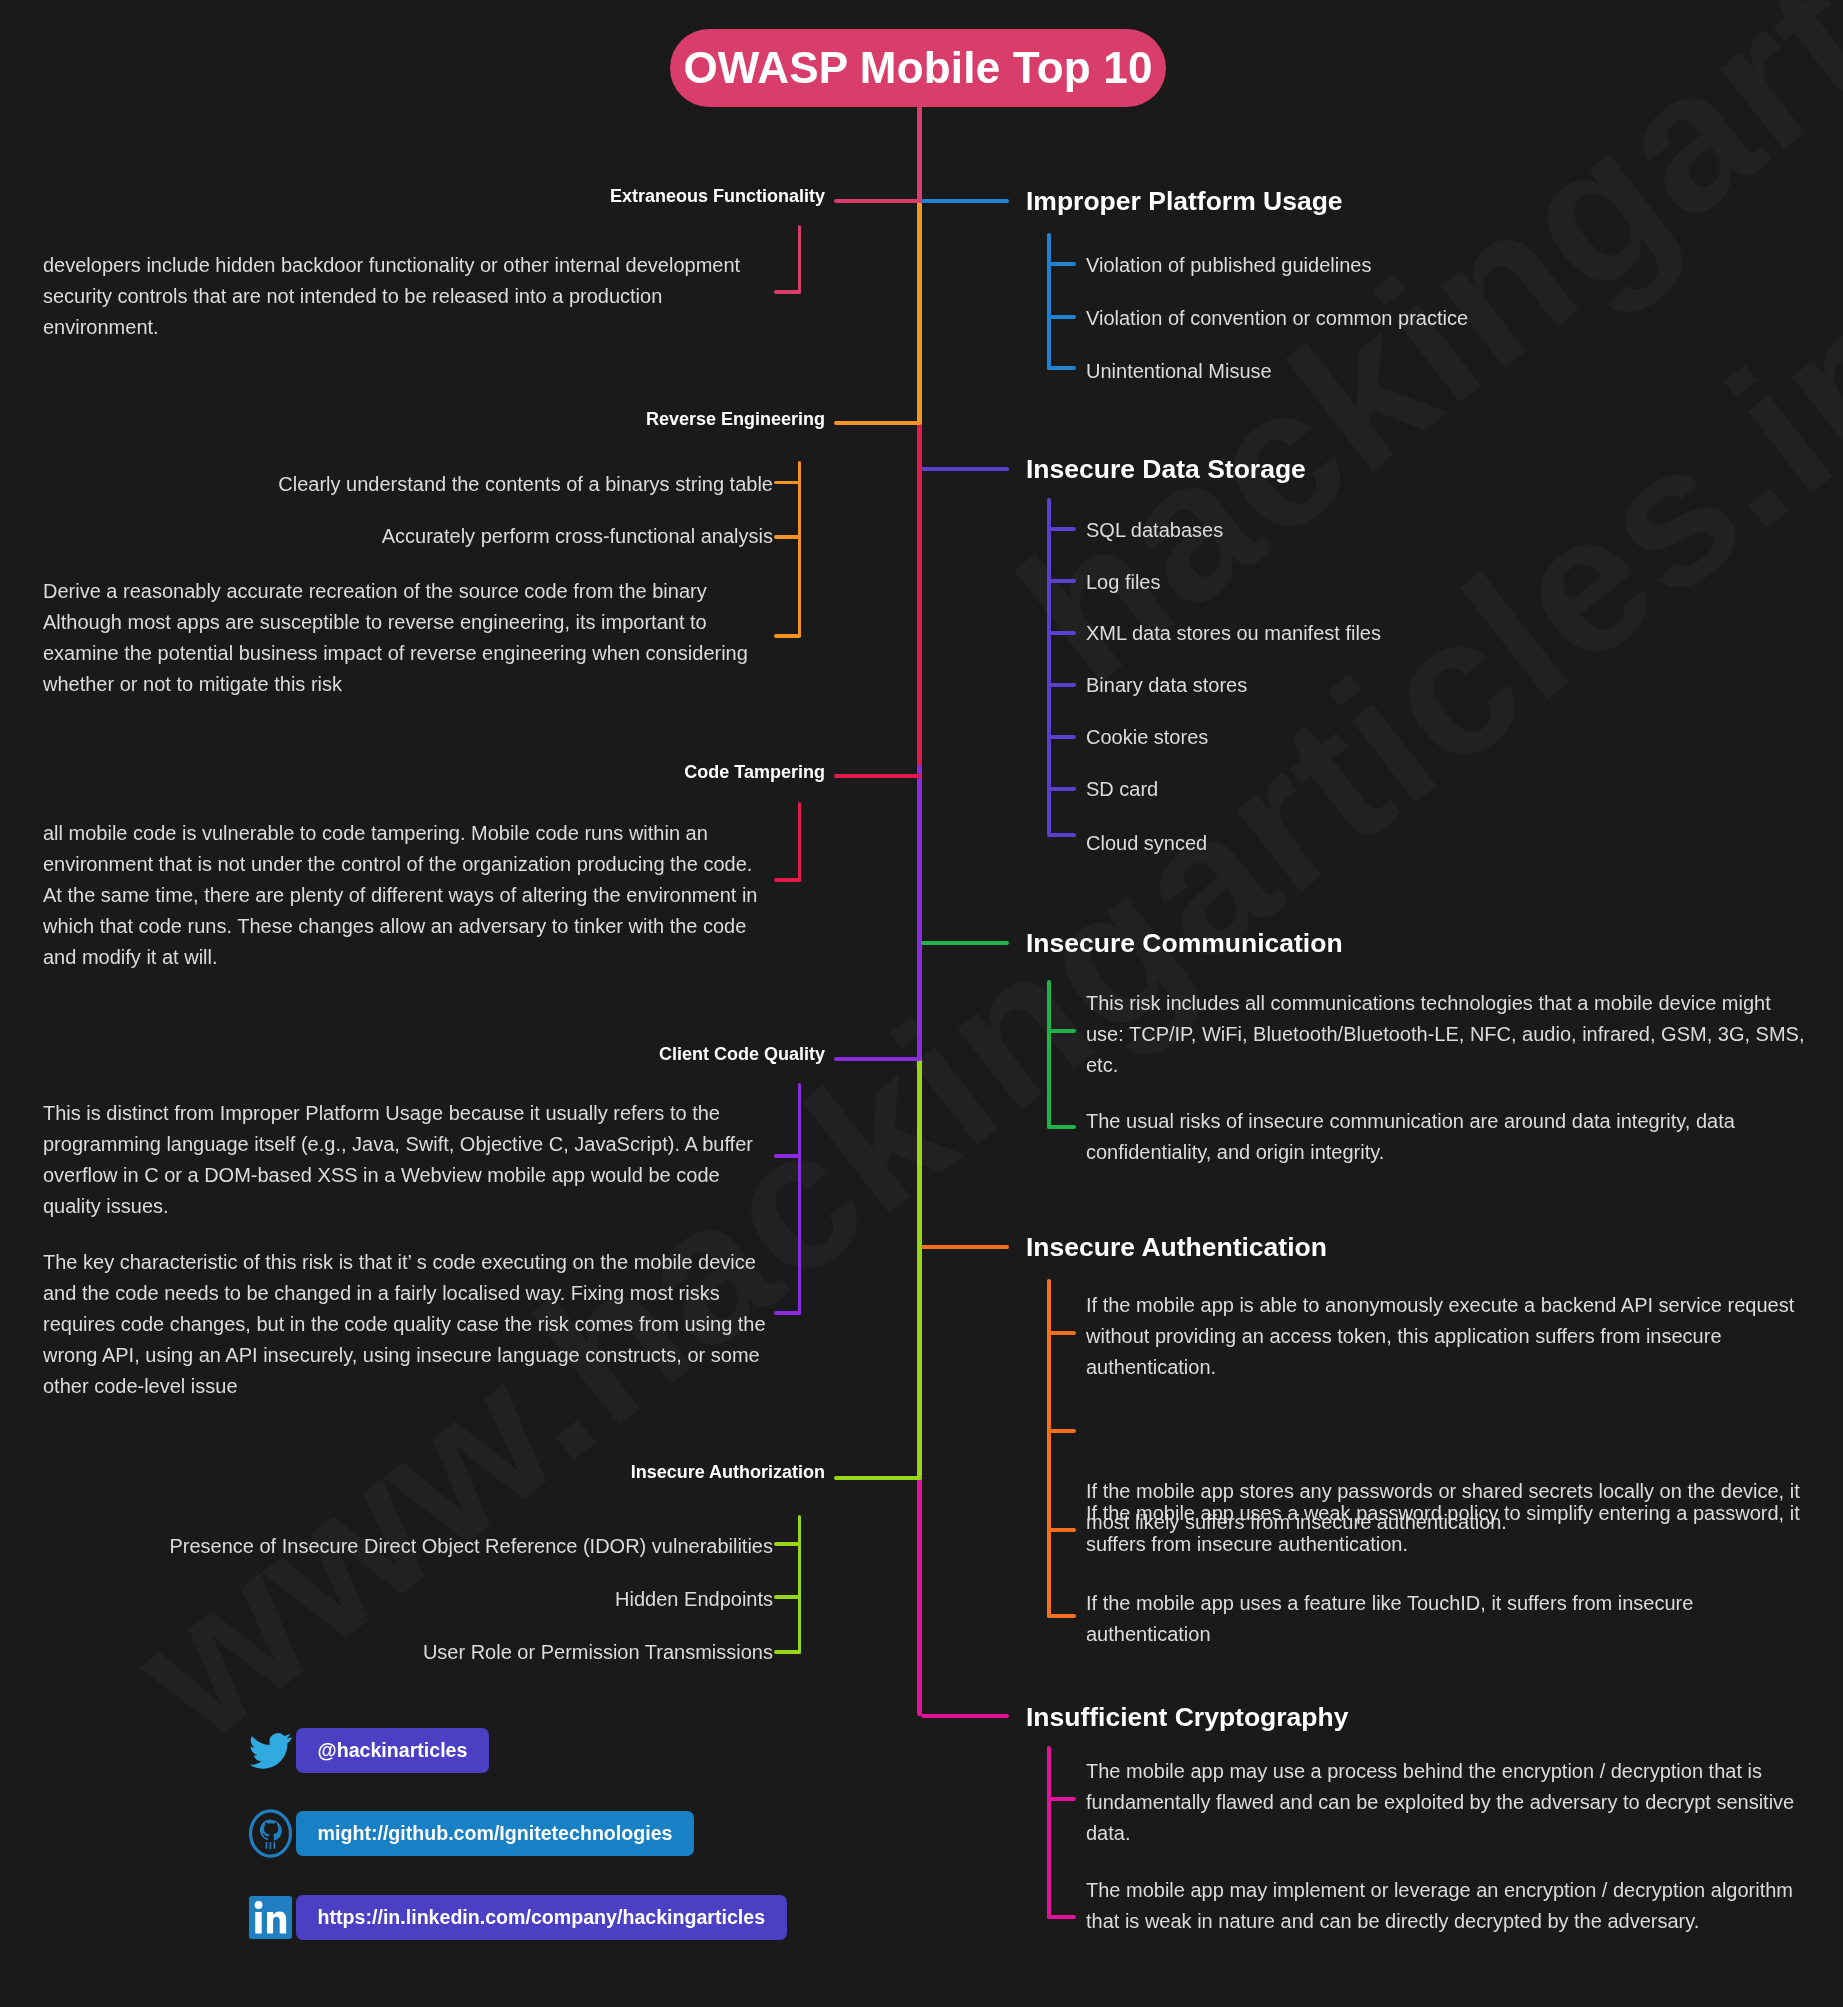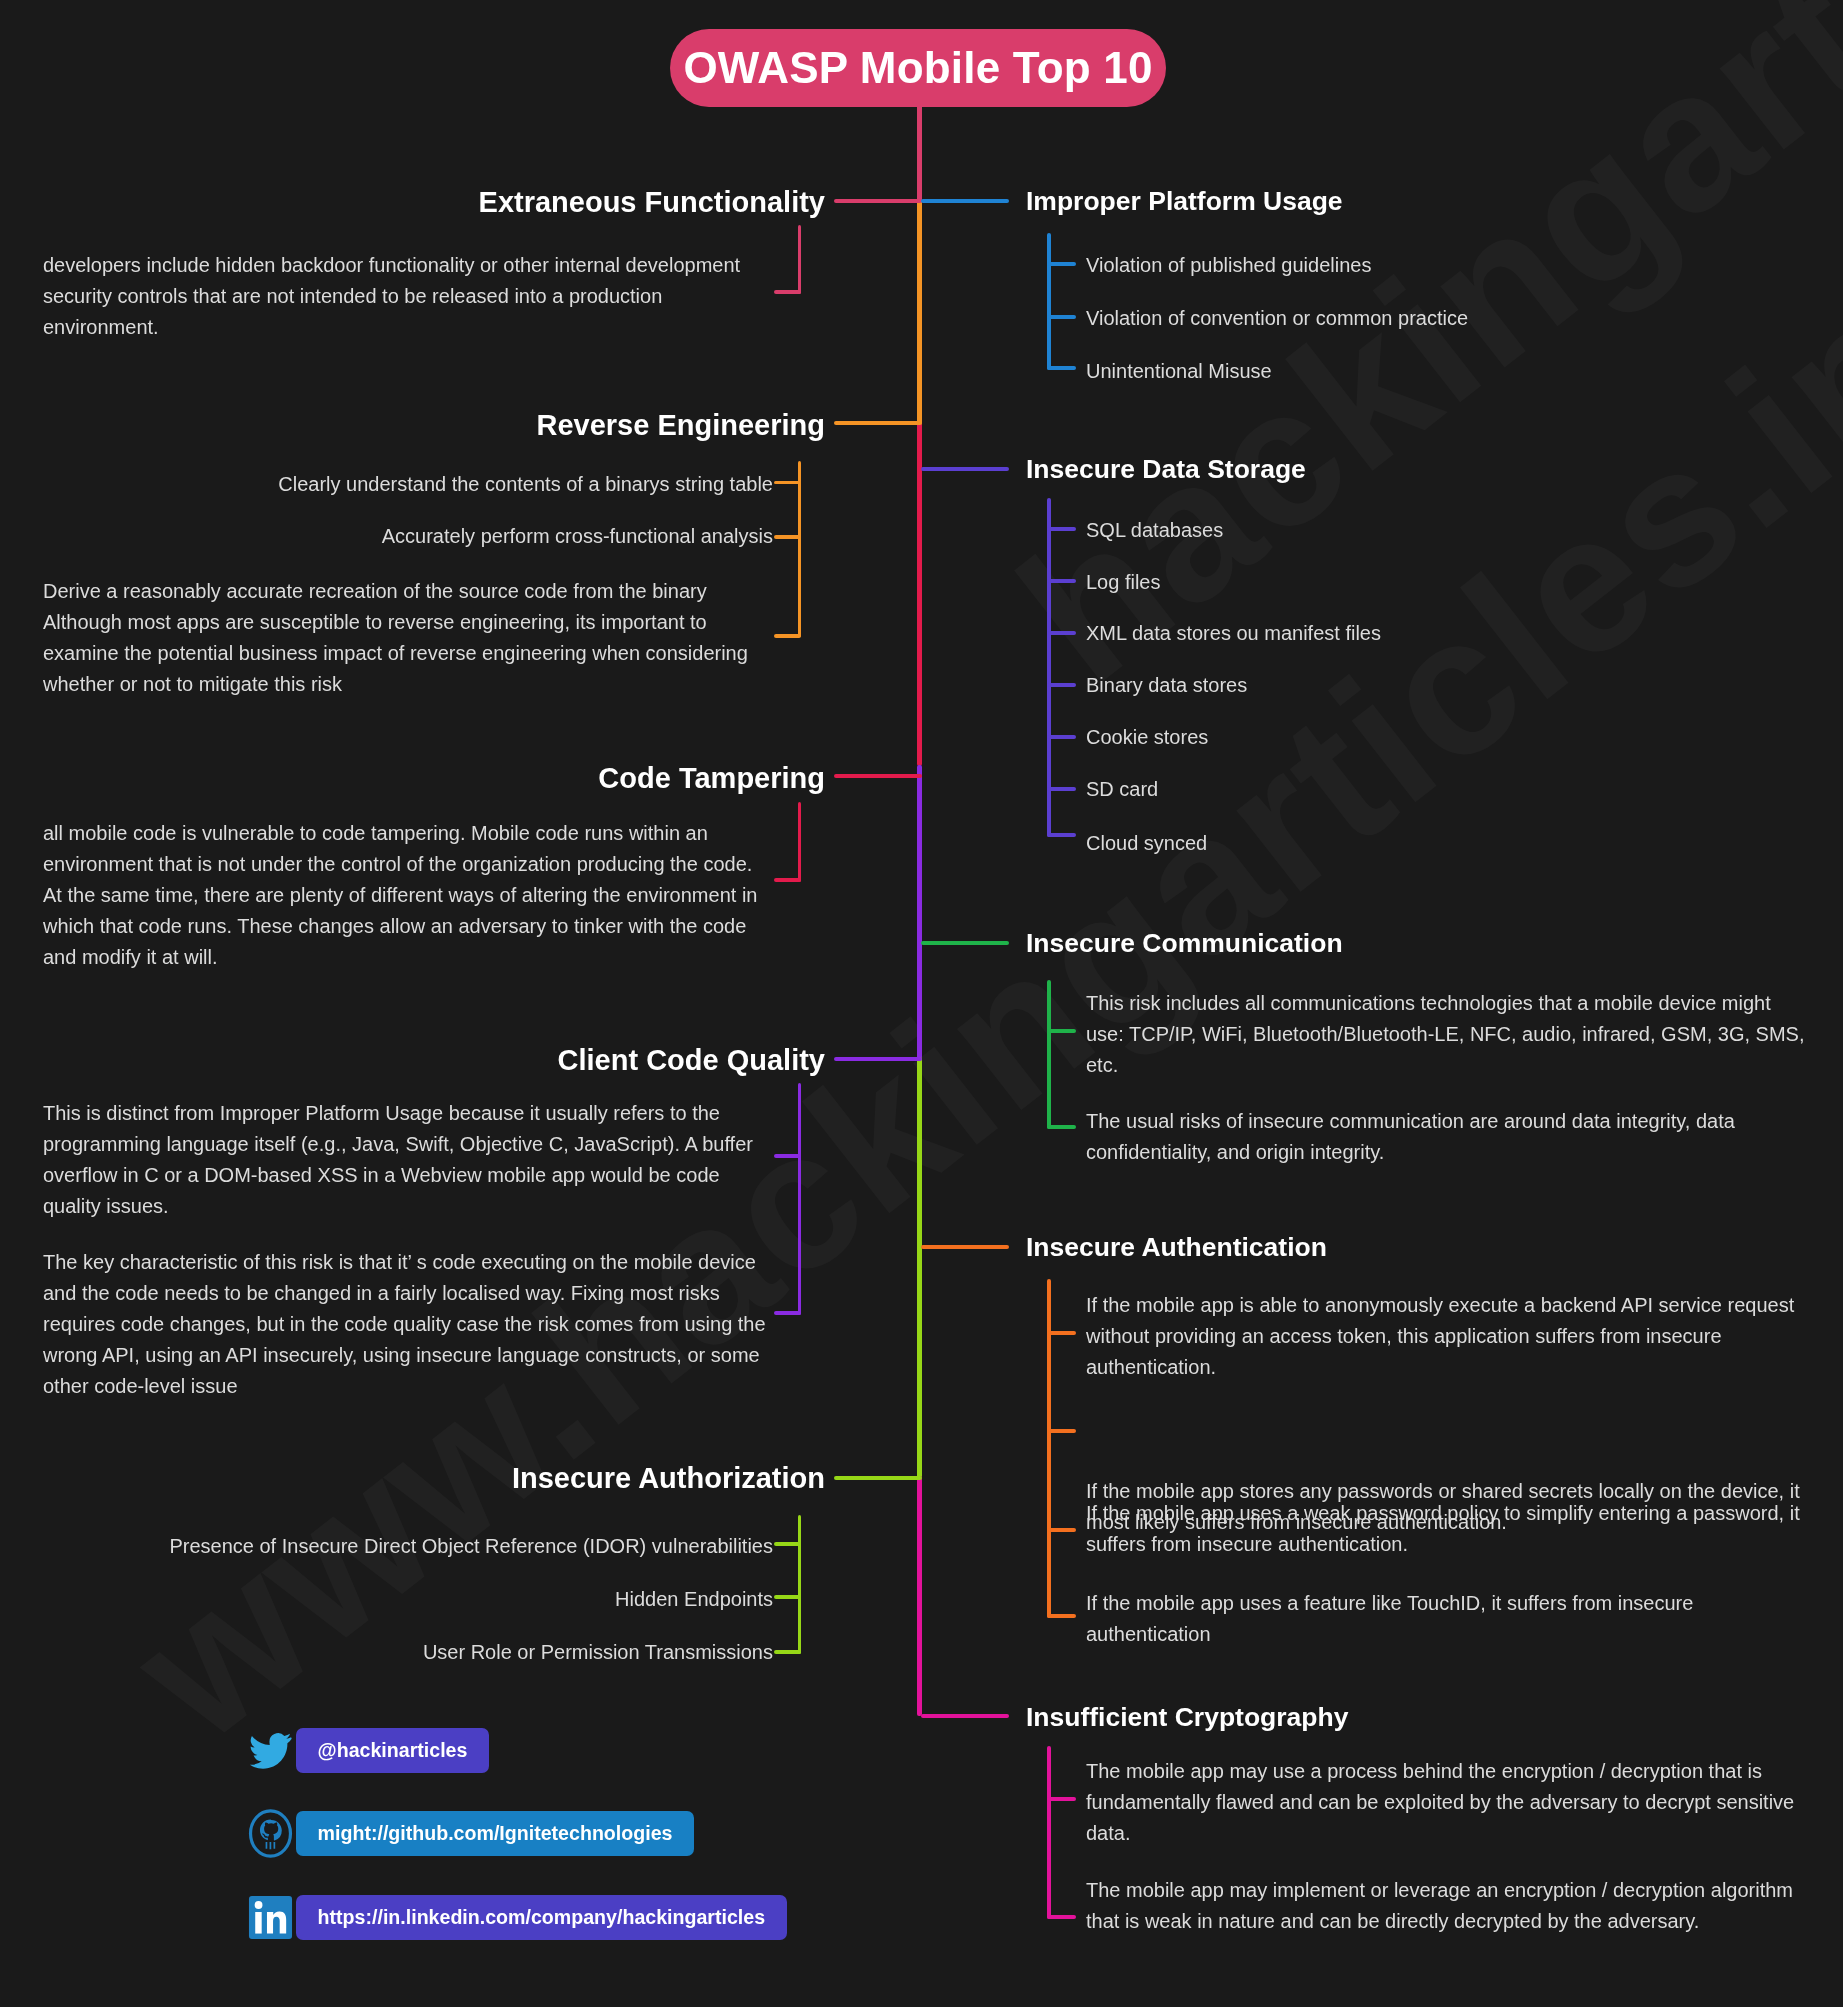--- a/index.html
+++ b/index.html
@@ -46,21 +46,21 @@
   
   .pill-stem{position:absolute;left:917px;top:106px;width:4.9px;height:98px;background:#d93d6b;}
 
   
   .rail{position:absolute;height:3.9px;border-radius:2px;}
 
   
   .h-left{
     position:absolute;
     text-align:right;
-    font-size:29px;font-weight:700;color:#ffffff;
+    font-size:18px;font-weight:700;color:#ffffff;
     white-space:nowrap;
   }
   .h-right{
     position:absolute;
     text-align:left;
     font-size:26.5px;font-weight:700;color:#ffffff;
     white-space:nowrap;
   }
 
   

